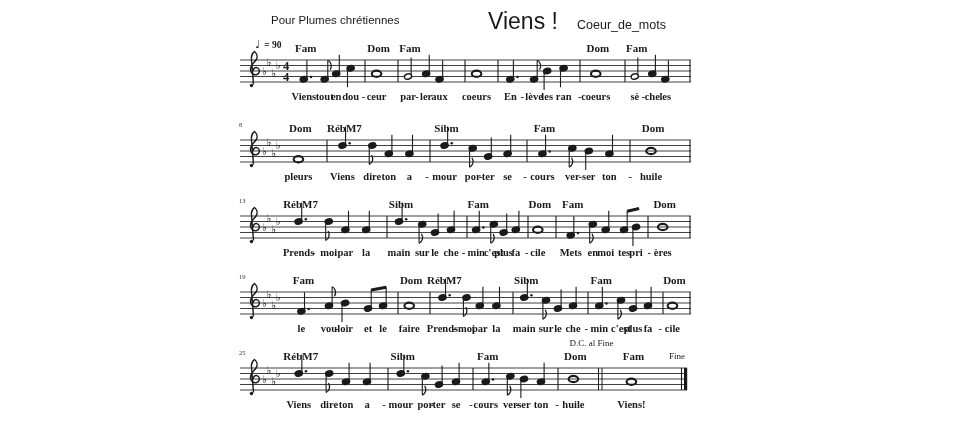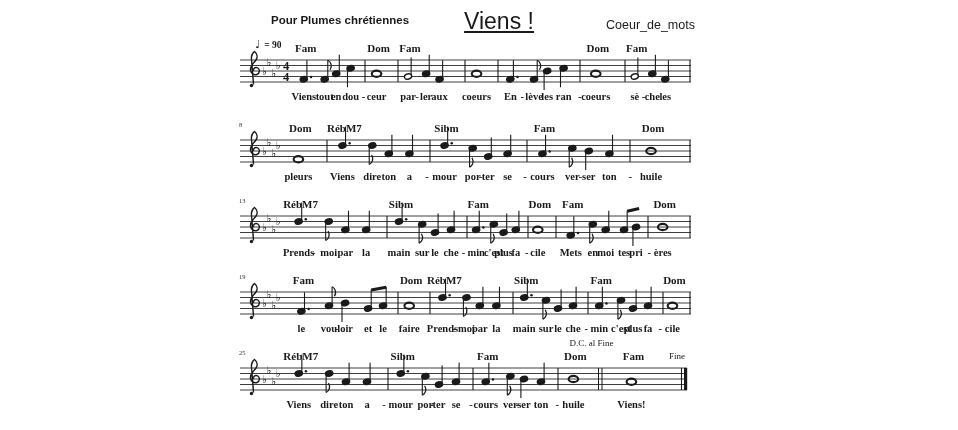--- a/index.html
+++ b/index.html
@@ -1,20 +1,20 @@
 <!DOCTYPE html>
 <html><head>
 <meta charset="utf-8">
 <style>
   html,body{margin:0;padding:0;background:#fff;}
   .page{position:relative;width:958px;height:430px;background:#ffffff;overflow:hidden;
         font-family:"Liberation Sans",sans-serif;color:#1a1a1a;}
-  .subtitle{position:absolute;left:271px;top:14px;font-size:11.5px;font-weight:bold;}
-  .title{position:absolute;left:429px;top:8px;width:140px;text-align:center;font-size:23px;text-decoration:underline;}
-  .composer{position:absolute;left:577px;top:18px;font-size:12.5px;margin-left:29px;}
+  .subtitle{position:absolute;left:271px;top:14px;font-size:11.5px;}
+  .title{position:absolute;left:453px;top:8px;width:140px;text-align:center;font-size:23px;}
+  .composer{position:absolute;left:577px;top:18px;font-size:12.5px;}
   .tempo{position:absolute;left:246px;top:34px;font-family:"Liberation Serif",serif;font-weight:bold;margin-left:9px;}
   .tempo .glyph{font-family:"DejaVu Sans",sans-serif;font-size:11px;font-weight:bold;}
   .tempo .val{font-size:9.5px;}
   svg.score{position:absolute;left:0;top:0;}
   svg .chord{font:bold 11px "Liberation Serif",serif;fill:#1a1a1a;}
   svg .lyric{font:bold 10.5px "Liberation Serif",serif;fill:#1a1a1a;}
   svg .mnum{font:6.5px "Liberation Serif",serif;fill:#333;}
   svg .mark{font:9px "Liberation Serif",serif;fill:#1a1a1a;}
   svg .flat{font:10.5px "DejaVu Sans",sans-serif;fill:#1a1a1a;}
   svg .tsig{font:bold 12.5px "Liberation Serif",serif;fill:#1a1a1a;}

